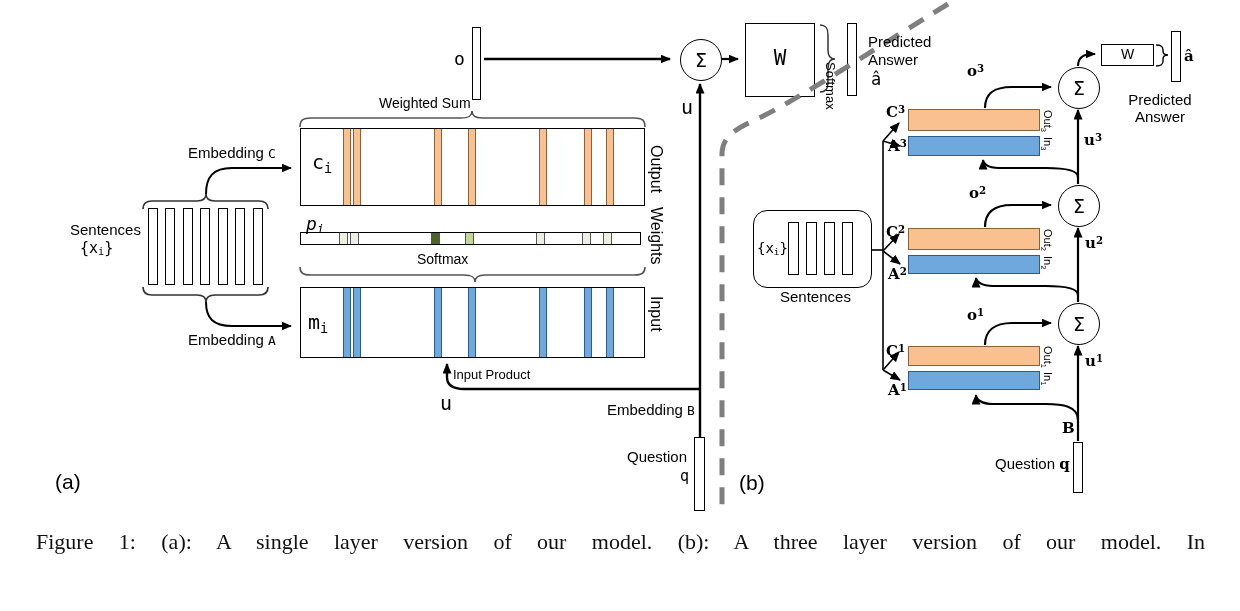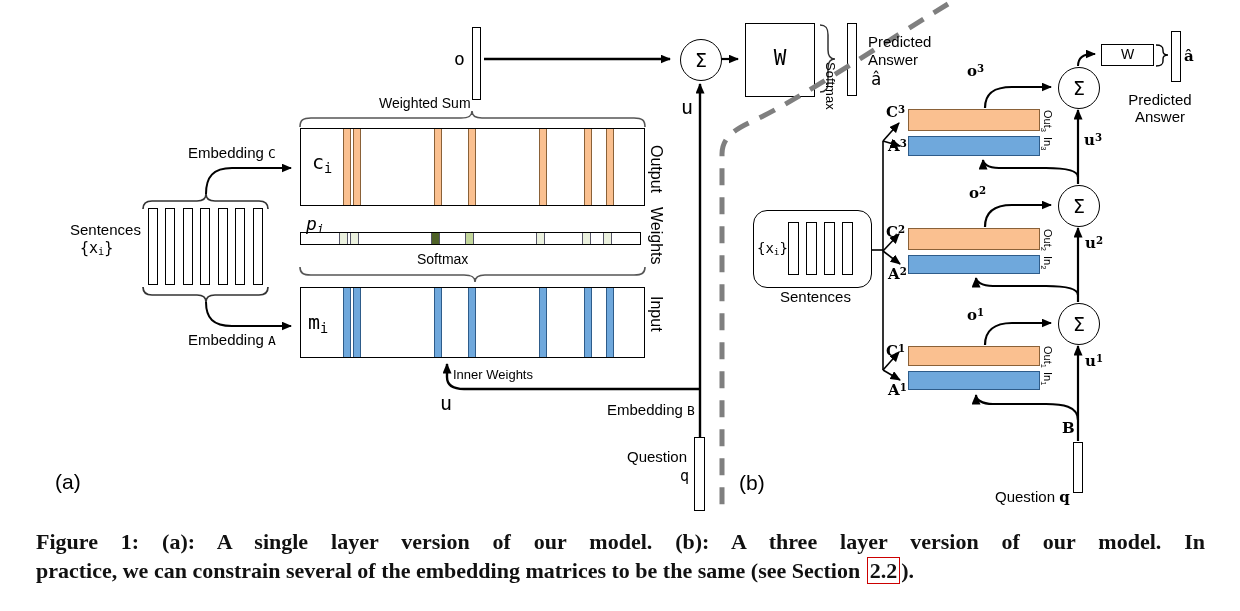--- a/index.html
+++ b/index.html
@@ -24,21 +24,21 @@
       border-left:1px solid var(--blue_border);border-right:1px solid var(--blue_border);box-sizing:border-box;}
   .pc{position:absolute;top:0;height:100%;border-left:1px solid #556;border-right:1px solid #556;box-sizing:border-box;}
   .lb-or{position:absolute;background:var(--orange);border:1.2px solid var(--orange_border);box-sizing:border-box;}
   .lb-bl{position:absolute;background:var(--blue);border:1.2px solid var(--blue_border);box-sizing:border-box;}
   .sigma{position:absolute;width:40px;height:40px;background:#fff;border:1.7px solid #000;border-radius:50%;
          display:flex;align-items:center;justify-content:center;
          font:19px "DejaVu Sans",sans-serif;z-index:5;}
   #wires{position:absolute;left:0;top:0;pointer-events:none;z-index:3;}
   .boxlayer{z-index:1;} .lbllayer{z-index:4;}
   #caption{position:absolute;left:36px;top:527px;width:1169px;
-           font-family:"Liberation Serif",serif;font-size:22px;color:#111;line-height:29px;font-weight:bold;}
+           font-family:"Liberation Serif",serif;font-size:22px;color:#111;line-height:29px;}
   #cap-line1{text-align:justify;text-align-last:justify;}
   .linkbox{border:1.5px solid var(--link_box);padding:0 2px;margin:0 1px;}
   .wboxtext{display:block;width:100%;text-align:center;}
 </style>
 </head>
 <body>
 
 <div id="stage">
 
   <div class="boxlayer abs" style="left:0;top:0;">
@@ -176,21 +176,21 @@
     </div>
     <div class="lbl" style="left:188px;top:331px;">
       <span>Embedding</span> <span class="mono s13">A</span>
     </div>
     <div class="lbl" style="left:607px;top:401px;">
       <span>Embedding</span> <span class="mono s13">B</span>
     </div>
 
     <div class="lbl s14" style="left:379px;top:95px;">Weighted Sum</div>
     <div class="lbl s14" style="left:417px;top:251px;">Softmax</div>
-    <div class="lbl s13" style="left:453px;top:367px;">Inner Weights</div>
+    <div class="lbl s13" style="left:453px;top:367px;">Input Product</div>
 
     <div class="lbl mono s20" style="left:312px;top:150px;">
       <span>c</span><span class="sub">i</span>
     </div>
     <div class="lbl mono s18" style="left:306px;top:213px;font-style:italic;">
       <span>p</span><span class="sub">i</span>
     </div>
     <div class="lbl mono s20" style="left:308px;top:310px;text-align:center;">
       <span>m</span><span class="sub">i</span>
     </div>
@@ -250,25 +250,22 @@
 
     <div class="lbl s14" style="left:1101px;top:44px;width:53px;height:22px;line-height:20px;">
         <span class="wboxtext">W</span>
       </div>
     <div class="lbl mb" style="left:1184px;top:47px;">â</div>
     <div class="lbl" style="left:1118px;top:91px;width:84px;text-align:center;line-height:17px;">
       <span style="display:block">Predicted</span>
         <span style="display:block">Answer</span>
     </div>
     <div class="lbl mb" style="left:1062px;top:419px;">B</div>
-    <div class="lbl" style="left:995px;top:455px;margin-top:33px;">
+    <div class="lbl" style="left:995px;top:455px;">
       <span>Question</span> <span class="mb">q</span>
     </div>
   </div>
 
   <div id="caption">
     <div id="cap-line1">Figure 1:  (a): A single layer version of our model.  (b): A three layer version of our model.  In</div>
-    <div id="cap-line2">
-      <span>practice, we can constrain several of the embedding matrices to be the same (see Section </span><span class="linkbox">2.2</span><span>).</span>
-    </div>
   </div>
 
 </div>
 
 </body></html>

